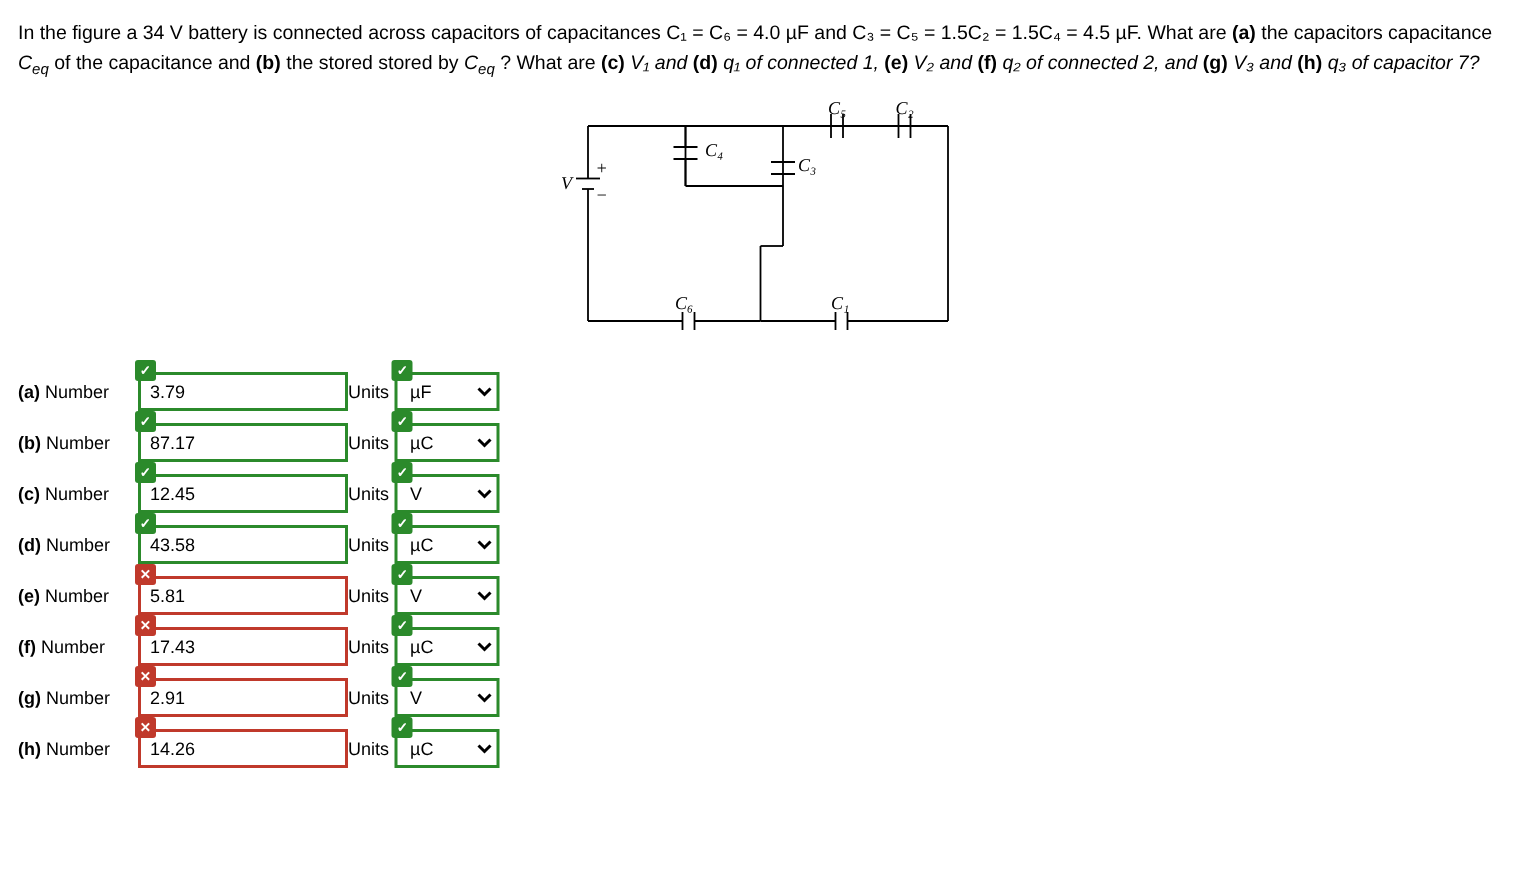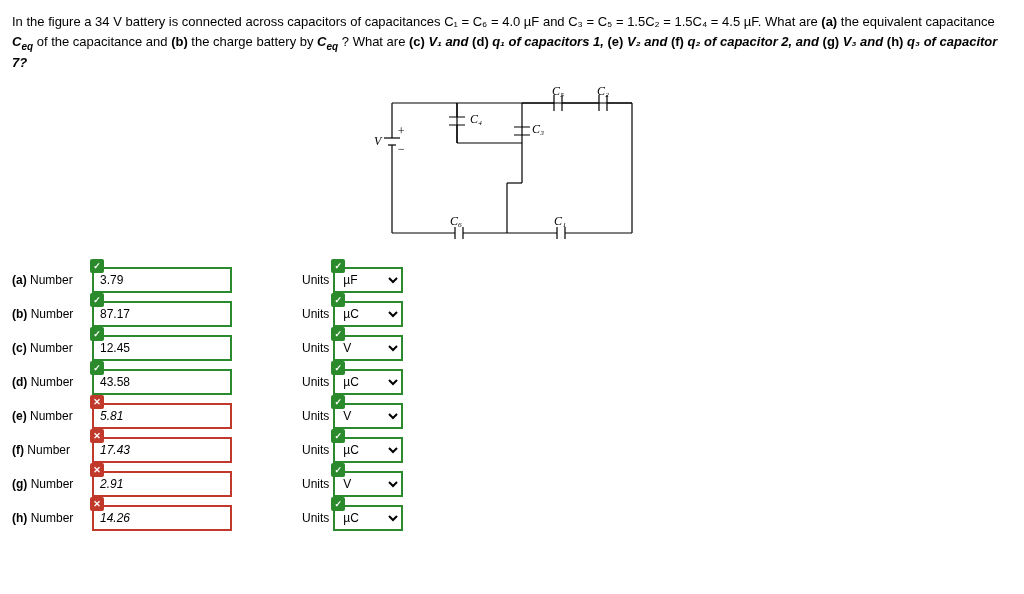--- a/index.html
+++ b/index.html
@@ -6,52 +6,52 @@
     body { font-family: Arial, sans-serif; font-size: 13px; background: #fff; padding: 12px; width: 1024px; }
     .problem-text { line-height: 1.5; margin-bottom: 10px; }
     .sub { vertical-align: sub; font-size: 10px; }
     .figure { text-align: center; margin: 10px 0 20px; }
     .answers { margin-top: 10px; }
     .ans-row { display: flex; align-items: center; margin-bottom: 6px; height: 28px; }
     .ans-label { width: 80px; font-size: 12px; }
     .num-wrap { position: relative; width: 140px; display: inline-block; }
     .num-input { width: 140px; height: 26px; padding: 2px 6px; border: 2px solid; font-size: 12px; }
     .correct { border-color: #2b8a2b; }
-    .incorrect { border-color: #c0392b; font-style: italic; }
+    .incorrect { border-color: #c0392b; }
     .mark { position: absolute; top: -8px; left: -2px; width: 14px; height: 14px; display: flex; align-items: center; justify-content: center; color: #fff; font-size: 9px; font-weight: bold; border-radius: 2px; }
     .mark-ok { background: #2b8a2b; }
     .mark-x { background: #c0392b; }
-    .units-label { margin-left: 70px; margin-right: 4px; font-size: 12px; }
+    .units-label { margin-right: 4px; font-size: 12px; }
     .units-wrap { position: relative; display: inline-block; }
     .units-sel { width: 70px; height: 26px; border: 2px solid #2b8a2b; font-size: 12px; padding: 2px 4px; background: #fff; }
     .units-mark { position: absolute; top: -8px; left: -2px; width: 14px; height: 14px; background: #2b8a2b; color: #fff; font-size: 9px; font-weight: bold; display: flex; align-items: center; justify-content: center; border-radius: 2px; }
-    .italic { font-style: italic; font-weight: bold; }
+    .italic { font-style: italic; }
   </style>
 </head>
 <body>
 
 <div class="problem-text">
   <span>In the figure a 34 V battery is connected across capacitors of capacitances </span>
   <span>C₁ = C₆ = 4.0 µF and C₃ = C₅ = 1.5C₂ = 1.5C₄ = 4.5 µF. What are </span>
   <b>(a)</b>
-  <span> the equivalent capacitance </span>
+  <span> the capacitors capacitance </span>
   <span class="italic">C<span class="sub">eq</span></span>
   <span> of the capacitance and </span>
   <b>(b)</b>
-  <span> the charge battery by </span>
+  <span> the stored stored by </span>
   <span class="italic">C<span class="sub">eq</span></span>
   <span>? What are </span>
   <b>(c)</b>
   <span class="italic"> V₁ and </span>
   <b>(d)</b>
-  <span class="italic"> q₁ of capacitors 1, </span>
+  <span class="italic"> q₁ of connected 1, </span>
   <b>(e)</b>
   <span class="italic"> V₂ and </span>
   <b>(f)</b>
-  <span class="italic"> q₂ of capacitor 2, and </span>
+  <span class="italic"> q₂ of connected 2, and </span>
   <b>(g)</b>
   <span class="italic"> V₃ and </span>
   <b>(h)</b>
   <span class="italic"> q₃ of capacitor 7?</span>
 </div>
 
 <div class="figure">
   <svg width="300" height="160" viewBox="0 0 300 160">
     <g stroke="#000" stroke-width="1.2" fill="none">
 

